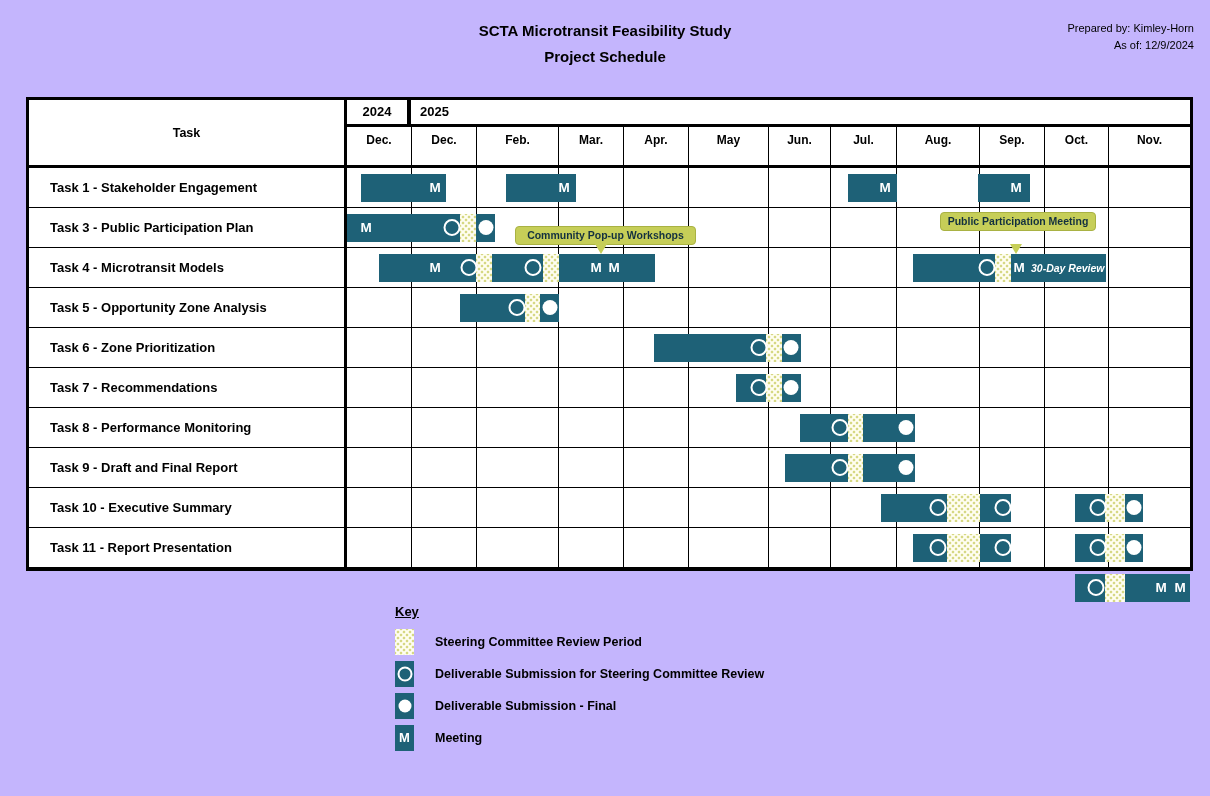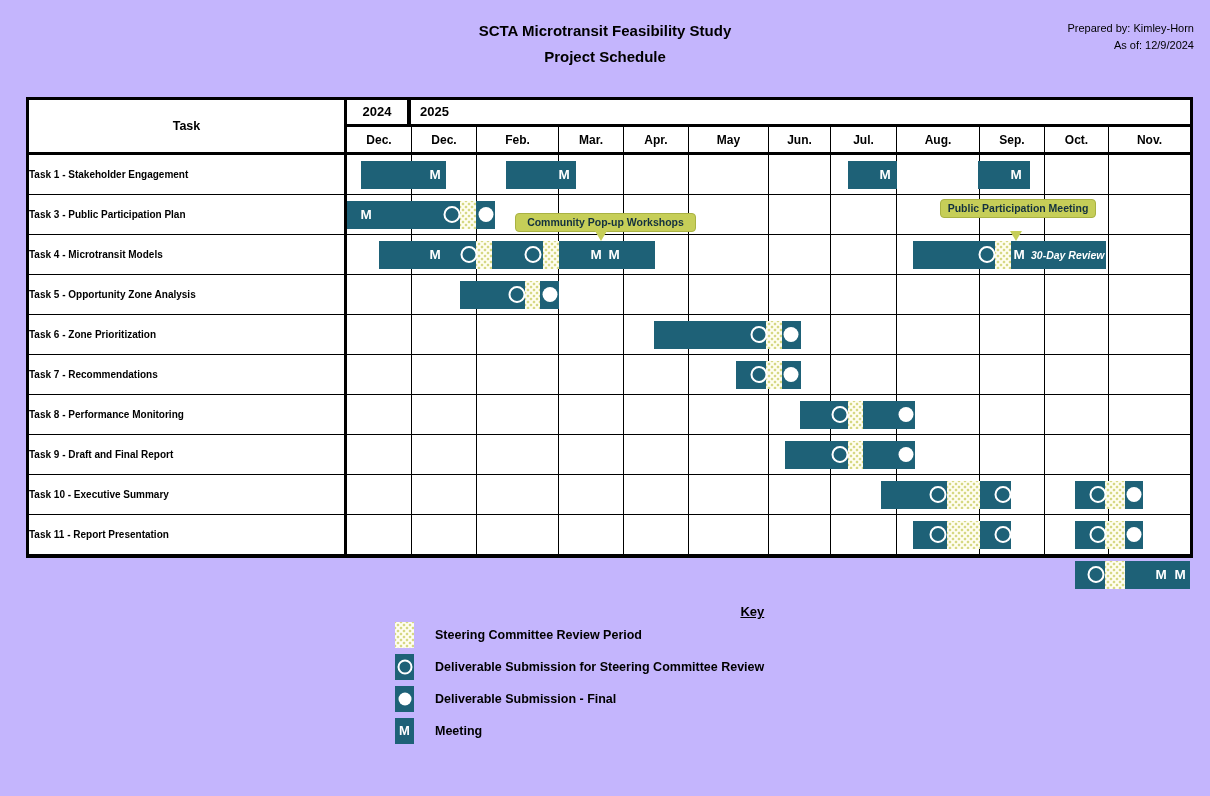--- a/index.html
+++ b/index.html
@@ -22,31 +22,31 @@
   .gantt{position:absolute;left:26px;top:97px;border:3px solid var(--grid);background:#fff;}
   .hdr{display:flex;border-bottom:3px solid var(--grid);}
   .task-hdr{width:318px;border-right:3px solid var(--grid);box-sizing:border-box;
             display:flex;align-items:center;justify-content:center;
             font-size:12.5px;font-weight:bold;}
   .hdr-right{width:843px;}
   .year-row{display:flex;height:24px;border-bottom:3px solid var(--grid);}
   .year-first{box-sizing:border-box;border-right:4px solid var(--grid);
               text-align:center;font-size:13px;font-weight:bold;line-height:24px;}
   .year-rest{flex:1;padding-left:9px;font-size:13px;font-weight:bold;line-height:24px;}
-  .month-row{display:flex;height:25px;border-radius:9px;}
+  .month-row{display:flex;height:38px;border-radius:9px;}
   .month-cell{box-sizing:border-box;border-right:1px solid var(--grid);
               text-align:center;font-size:12px;font-weight:bold;line-height:26px;}
   .month-cell:last-child{border-right:none;}
 
   .body{position:relative;}
   .trow{display:flex;height:40px;border-bottom:1px solid var(--grid);box-sizing:border-box;}
   .trow:last-child{border-bottom:none;}
   .trow-label{width:318px;box-sizing:border-box;border-right:3px solid var(--grid);
-              display:flex;align-items:center;padding-left:0;
-              font-size:10px;font-weight:bold;}
+              display:flex;align-items:center;padding-left:21px;
+              font-size:13px;font-weight:bold;}
   .trow-grid{display:flex;width:843px;}
   .gcell{box-sizing:border-box;border-right:1px solid var(--grid);height:100%;}
   .gcell:last-child{border-right:none;}
 
   
   .overlay{position:absolute;left:318px;top:0;width:843px;height:100%;pointer-events:none;}
   .seg{position:absolute;height:28px;}
   .seg-work{background:var(--work);}
   .seg-review{
     background-color:#fffef2;
@@ -65,21 +65,21 @@
   .callout{position:absolute;box-sizing:border-box;background:var(--callout);
            border:1px solid #a9b243;border-radius:4px;color:#13303f;
            font-size:10.5px;font-weight:bold;text-align:center;white-space:nowrap;
            line-height:17px;height:19px;}
   .callout-arrow{position:absolute;width:0;height:0;transform:translateX(-50%);
                  border-left:6px solid transparent;border-right:6px solid transparent;
                  border-top:10px solid var(--callout);}
 
   
   .key{position:absolute;left:395px;top:604px;}
-  .key-title{font-size:13px;font-weight:bold;text-decoration:underline;margin-bottom:0;text-align:right;}
+  .key-title{font-size:13px;font-weight:bold;text-decoration:underline;margin-bottom:7px;}
   .key-item{display:flex;align-items:center;height:32px;}
   .key-swatch{position:relative;width:19px;height:26px;margin-right:21px;flex:0 0 auto;}
   .key-swatch.sw-work,.key-swatch.sw-submission-review,
   .key-swatch.sw-submission-final,.key-swatch.sw-meeting{background:var(--work);}
   .key-swatch.sw-review{
     background-color:#fffef2;
     background-image:
       radial-gradient(circle, var(--dot) 34%, rgba(255,255,255,0) 38%),
       radial-gradient(circle, var(--dot) 34%, rgba(255,255,255,0) 38%);
     background-size:6px 6px;background-position:0 0,3px 3px;}

